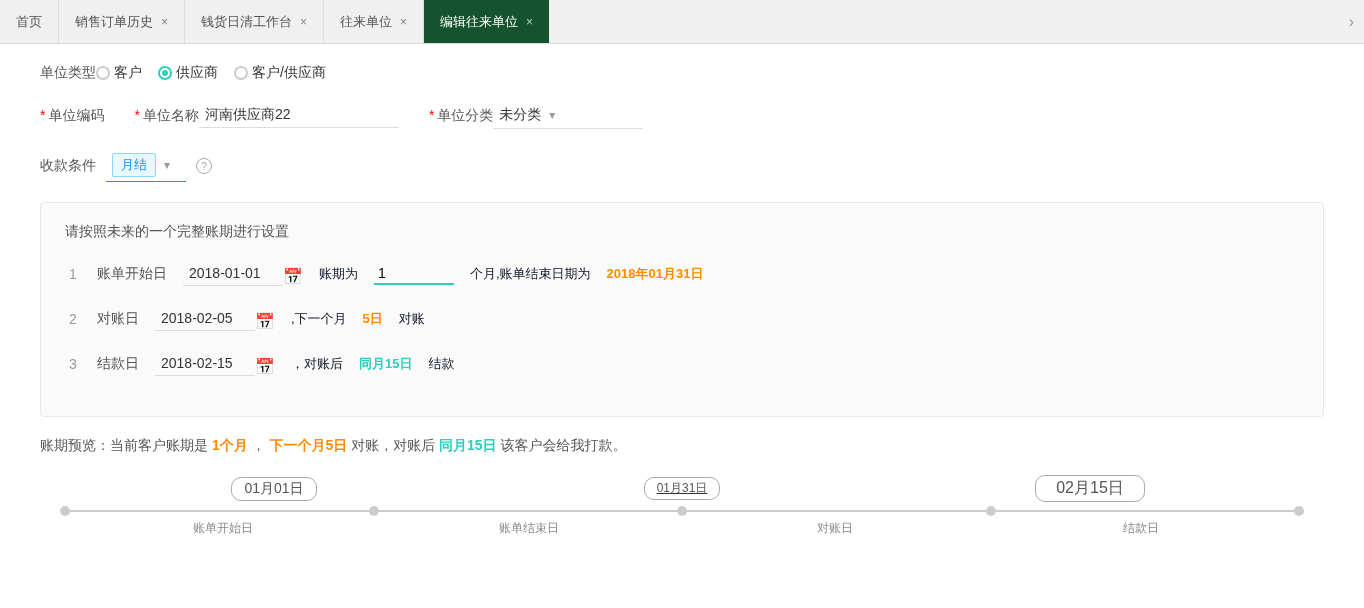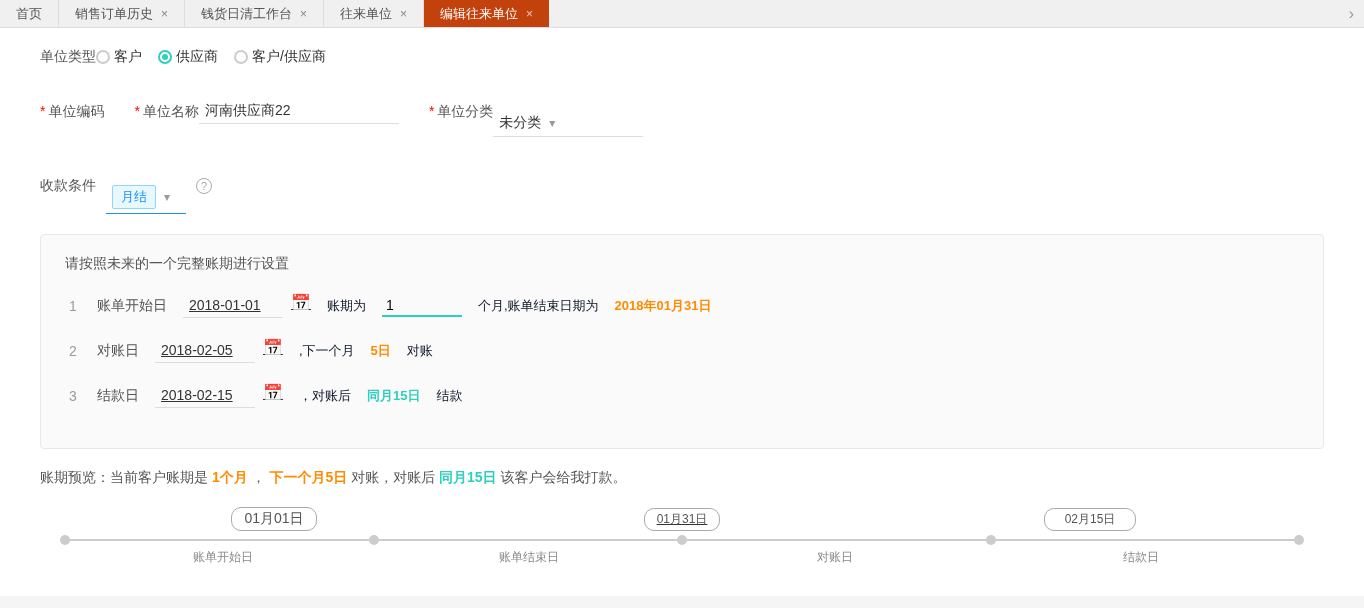--- a/index.html
+++ b/index.html
@@ -4,36 +4,36 @@
   <style>
     * { box-sizing: border-box; margin: 0; padding: 0; }
     body { font-family: 'Microsoft YaHei', Arial, sans-serif; font-size: 14px; color: #333; background: #f5f5f5; }
 
     
     .tab-bar {
       display: flex;
       align-items: stretch;
       background: #f0f0f0;
       border-bottom: 1px solid #ddd;
-      height: 28px;
+      height: 44px;
     }
     .tab {
       display: flex;
       align-items: center;
       padding: 0 16px;
       cursor: pointer;
       color: #555;
       font-size: 13px;
       border-right: 1px solid #ddd;
       background: #f0f0f0;
       gap: 6px;
       white-space: nowrap;
     }
     .tab.active {
-      background: #c2410c;
+      background: #14532d;
       color: #fff;
       border-right: none;
     }
     .tab .close-btn {
       font-size: 12px;
       cursor: pointer;
       opacity: 0.7;
       margin-left: 2px;
     }
     .tab-expand {
@@ -136,21 +136,20 @@
 
     
     .select-field {
       display: flex;
       align-items: center;
       border-bottom: 1px solid #ddd;
       padding: 4px 6px;
       gap: 8px;
       min-width: 120px;
       cursor: pointer;
-      margin-top: 24px;
     }
     .select-text { color: #333; }
     .select-arrow { color: #999; font-size: 12px; }
 
     
     .collect-row {
       display: flex;
       align-items: center;
       gap: 10px;
       margin-bottom: 20px;
@@ -183,23 +182,21 @@
       gap: 16px;
       margin-bottom: 20px;
     }
     .period-num {
       color: #999;
       width: 16px;
       text-align: center;
     }
     .period-date-group {
       display: flex;
-      align-items: flex-start;
-      gap: 8px;
-      text-decoration: underline;
+      align-items: flex-end;
     }
     .calendar-icon {
       color: #2ecfbe;
       font-size: 16px;
       cursor: pointer;
     }
     .period-input {
       border: none;
       border-bottom: 2px solid #2ecfbe;
       padding: 2px 4px;
@@ -372,21 +369,21 @@
         <div style="flex:1; display:flex; justify-content:center;">
           <div style="border:1px solid #aaa; border-radius:10px; padding:2px 12px; font-size:14px; color:#555; background:#fff; white-space:nowrap;">01月01日</div>
         </div>
 
         <div style="flex:1; display:flex; justify-content:center;text-decoration:underline;">
           <div style="border:1px solid #aaa; border-radius:10px; padding:2px 12px; font-size:12px; color:#555; background:#fff; white-space:nowrap;">01月31日</div>
         </div>
 
 
         <div style="flex:1; display:flex; justify-content:center;">
-          <div style="border:1px solid #aaa; border-radius:10px; padding:2px 20px; font-size:12px; color:#555; background:#fff; white-space:nowrap;">02月15日</div>
+          <div style="border:1px solid #aaa; border-radius:10px; padding:2px 20px; font-size:16px; color:#555; background:#fff; white-space:nowrap;">02月15日</div>
         </div>
 
         <div style="width:10px; height:10px; flex-shrink:0;"></div>
       </div>
 
       <div style="display:flex; align-items:center; width:100%; margin-top:4px;">
         <div style="width:10px; height:10px; border-radius:50%; background:#ccc; flex-shrink:0;"></div>
         <div style="flex:1; height:2px; background:#ccc;"></div>
         <div style="width:10px; height:10px; border-radius:50%; background:#ccc; flex-shrink:0;"></div>
         <div style="flex:1; height:2px; background:#ccc;"></div>

